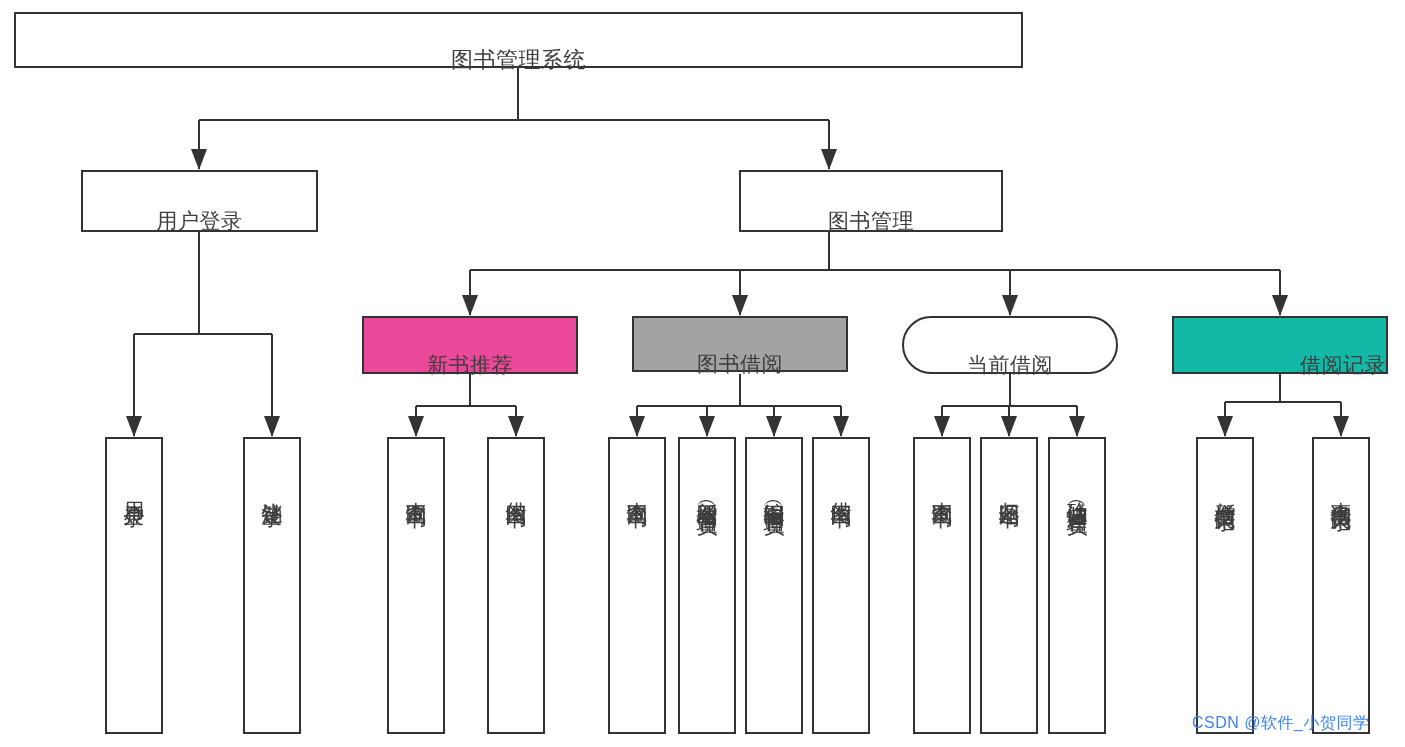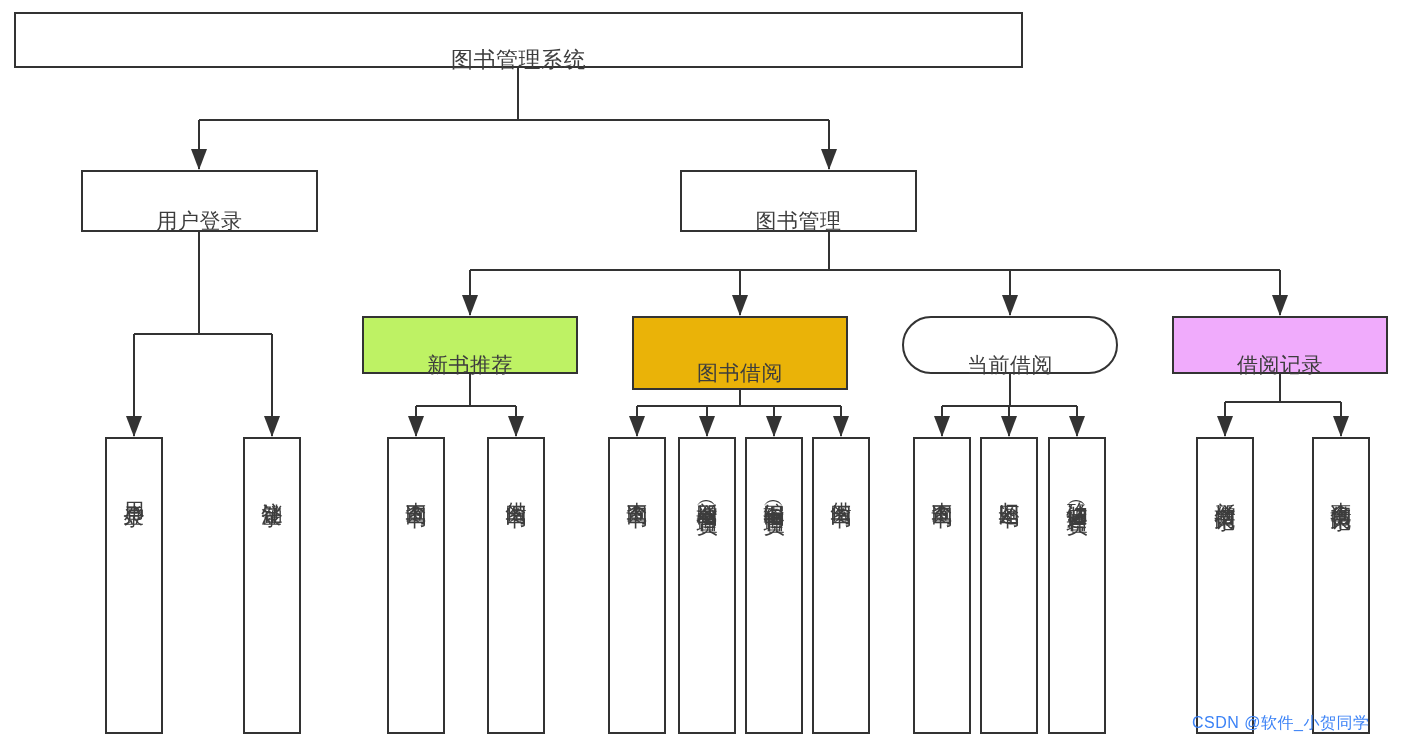--- a/index.html
+++ b/index.html
@@ -127,33 +127,33 @@
       <line x1="1341" y1="402" x2="1341" y2="436" stroke="#333333" stroke-width="2.6" shape-rendering="crispEdges"></line>
       <path d="M 1333 416 L 1349 416 L 1341 437 Z" fill="#333333"></path>
     </svg>
   <div id="node-layer">
       <div class="node horizontal root" style="left: 14px; top: 12px; width: 1009px; height: 56px; border-color: rgb(51, 51, 51); background: rgb(255, 255, 255);">
         <span class="label">图书管理系统</span>
       </div>
       <div class="node horizontal" style="left: 81px; top: 170px; width: 237px; height: 62px; border-color: rgb(51, 51, 51); background: rgb(255, 255, 255);">
         <span class="label">用户登录</span>
       </div>
-      <div class="node horizontal" style="left: 680px; top: 170px; width: 237px; height: 62px; border-color: rgb(51, 51, 51); background: rgb(255, 255, 255);">
+      <div class="node horizontal" style="left: 739px; top: 170px; width: 264px; height: 62px; border-color: rgb(51, 51, 51); background: rgb(255, 255, 255);">
         <span class="label">图书管理</span>
       </div>
-      <div class="node horizontal" style="left: 362px; top: 316px; width: 216px; height: 58px; border-color: rgb(51, 51, 51); background: #bef264;">
+      <div class="node horizontal" style="left: 362px; top: 316px; width: 216px; height: 58px; border-color: rgb(51, 51, 51); background: #ec4899;">
         <span class="label">新书推荐</span>
       </div>
-      <div class="node horizontal" style="left: 632px; top: 316px; width: 216px; height: 74px; border-color: rgb(51, 51, 51); background: #eab308;">
+      <div class="node horizontal" style="left: 632px; top: 316px; width: 216px; height: 56px; border-color: rgb(51, 51, 51); background: #a3a3a3;">
         <span class="label">图书借阅</span>
       </div>
       <div class="node horizontal" style="left: 902px; top: 316px; width: 216px; height: 58px; border-color: rgb(51, 51, 51); background: rgb(255, 255, 255); border-radius: 29px;">
         <span class="label">当前借阅</span>
       </div>
-      <div class="node horizontal" style="left: 1172px; top: 316px; width: 216px; height: 58px; border-color: rgb(51, 51, 51); background: #f0abfc;">
+      <div class="node horizontal" style="left: 1172px; top: 316px; width: 216px; height: 58px; border-color: rgb(51, 51, 51); background: #14b8a6; justify-content: flex-end;">
         <span class="label">借阅记录</span>
       </div>
       <div class="node vertical" style="left: 105px; top: 437px; width: 58px; height: 297px; border-color: rgb(51, 51, 51); background: rgb(255, 255, 255);">
         <span class="label">用户登录</span>
       </div>
       <div class="node vertical" style="left: 243px; top: 437px; width: 58px; height: 297px; border-color: rgb(51, 51, 51); background: rgb(255, 255, 255);">
         <span class="label">注销登录</span>
       </div>
       <div class="node vertical" style="left: 387px; top: 437px; width: 58px; height: 297px; border-color: rgb(51, 51, 51); background: rgb(255, 255, 255);">
         <span class="label">查询图书</span>

